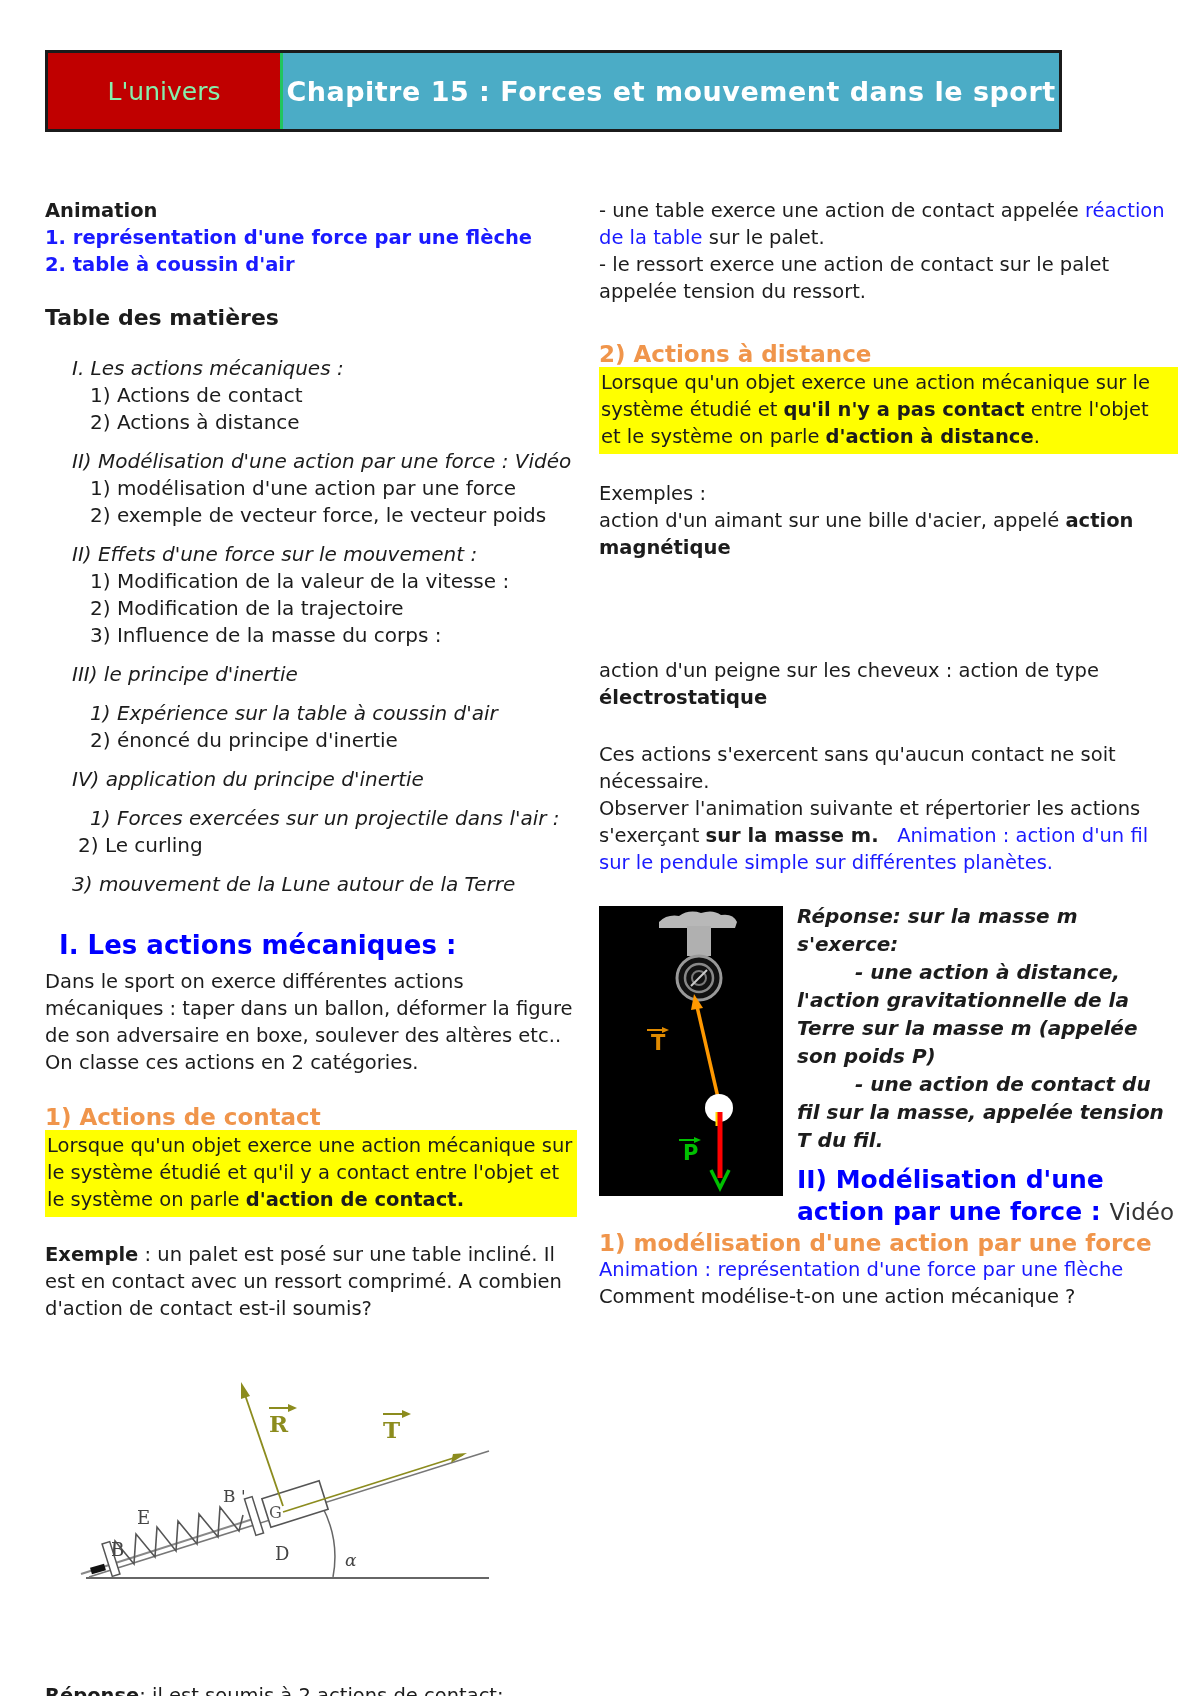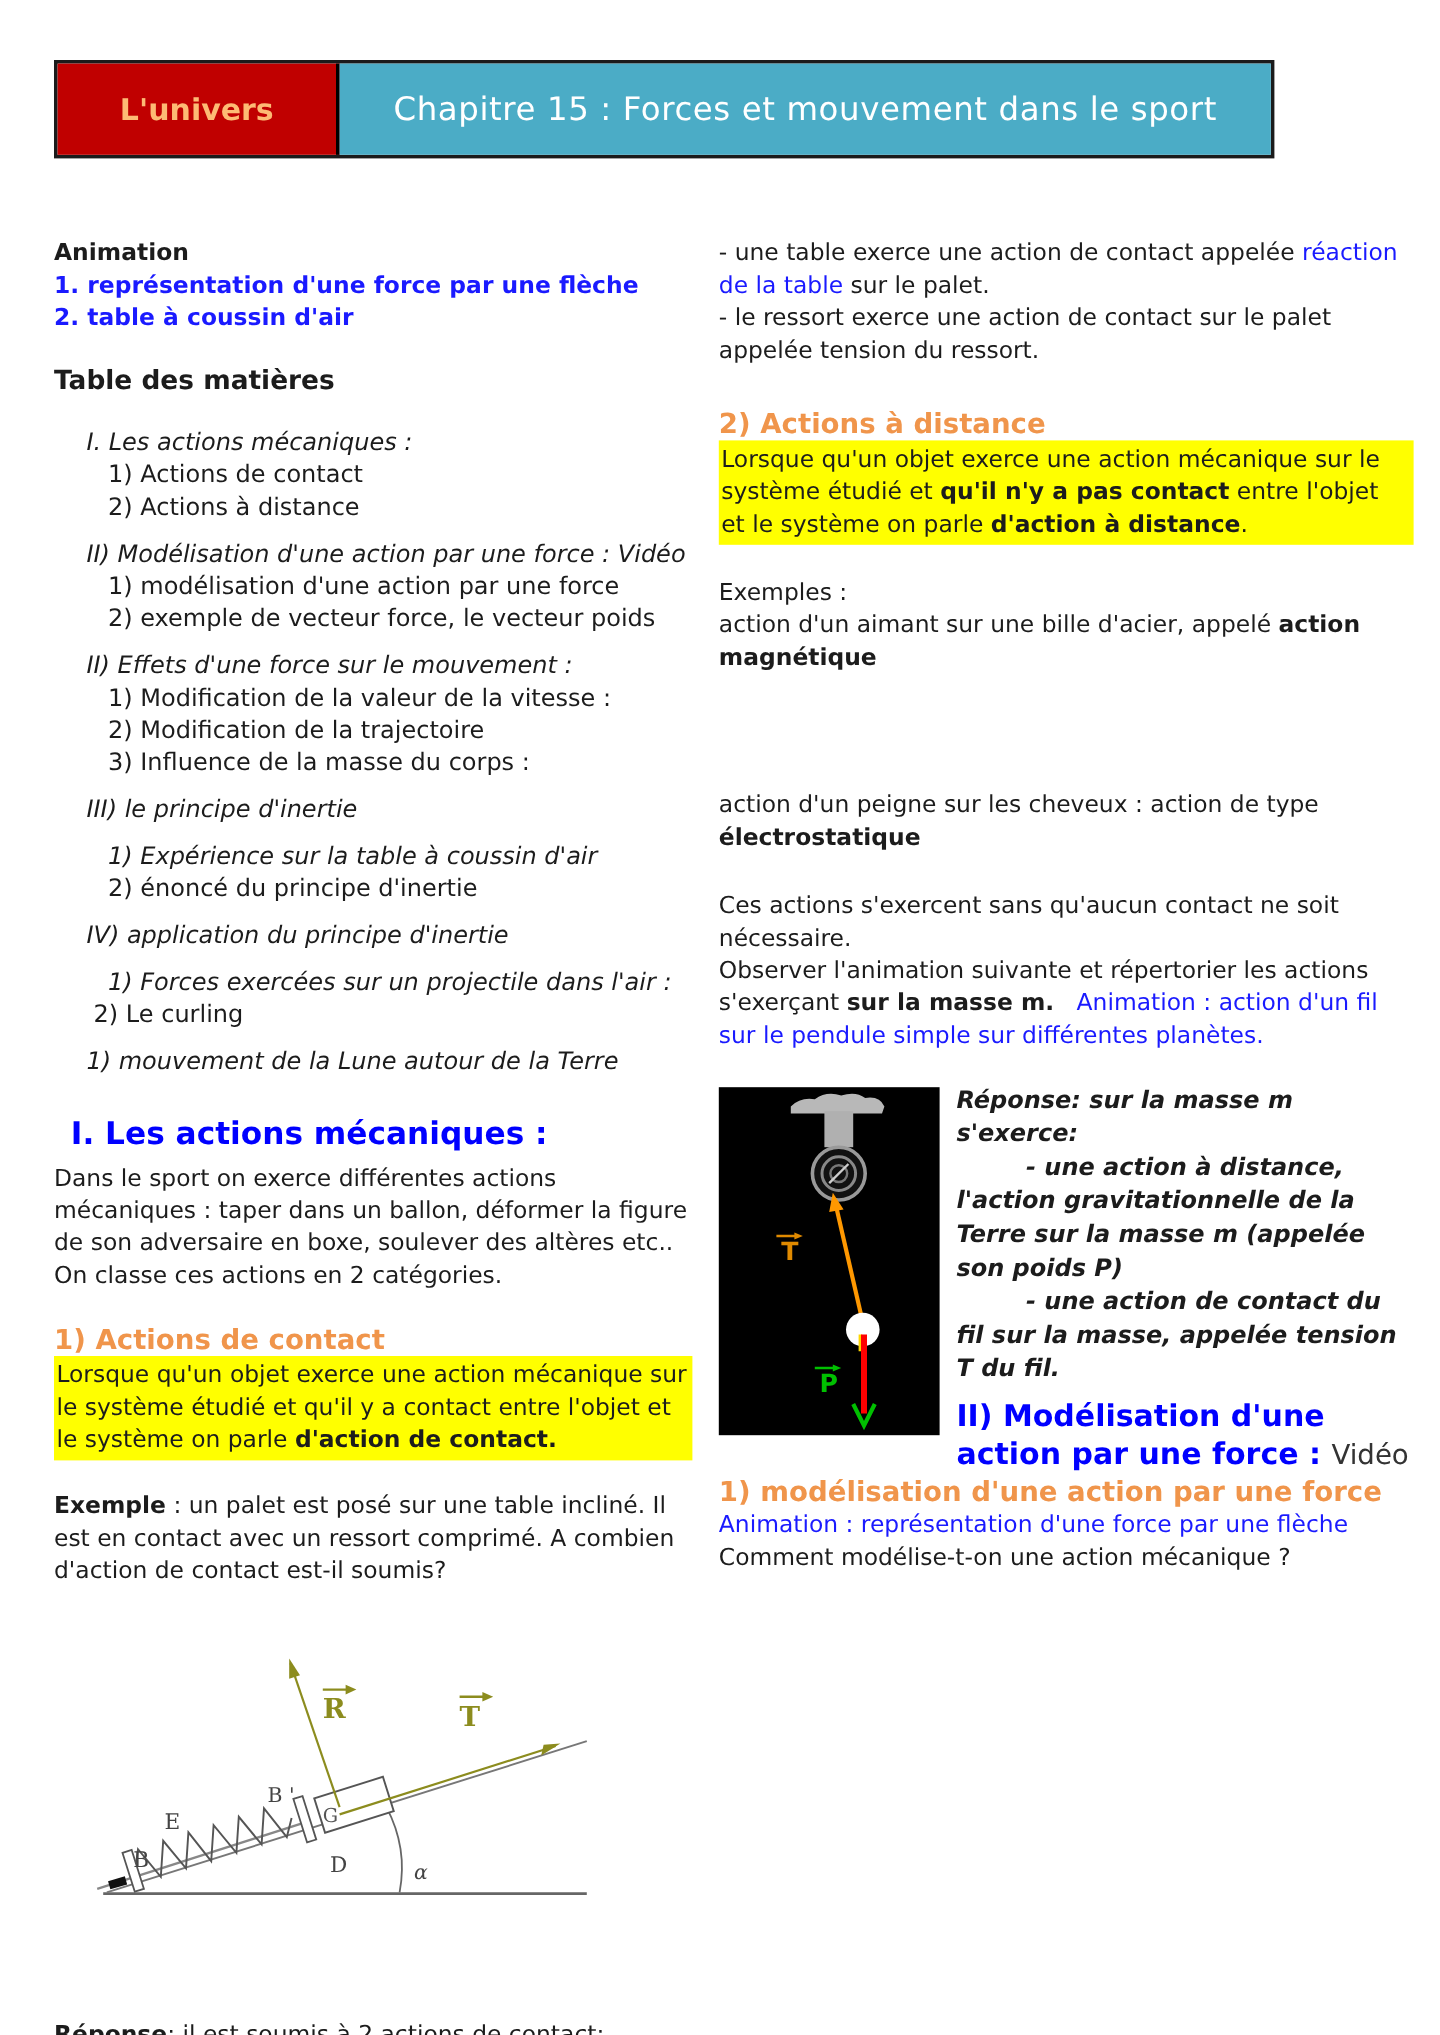--- a/index.html
+++ b/index.html
@@ -1,24 +1,24 @@
 <!DOCTYPE html>
 <html><head>
 <meta charset="utf-8">
 <style>
   html,body{margin:0;padding:0;background:#ffffff;}
   .page{position:relative;width:1200px;height:1696px;overflow:hidden;box-sizing:border-box;
         padding:50px 37px 0 45px;background:#fff;color:#1c1c1c;
         font-family:"DejaVu Sans",sans-serif;}
   
   .hdr{display:flex;width:1017px;height:82px;border:3px solid #1b1b1b;box-sizing:border-box;}
-  .hdr-left{width:232px;flex:none;background:#C00000;color:#fdba74;display:flex;align-items:center;
-            justify-content:center;font-weight:bold;font-size:25px;border-right:3px solid #000000;}
+  .hdr-left{width:232px;flex:none;background:#C00000;color:#86efac;display:flex;align-items:center;
+            justify-content:center;font-weight:normal;font-size:25px;border-right:3px solid #22c55e;}
   .hdr-right{flex:1;background:#4BACC6;color:#fff;display:flex;align-items:center;justify-content:center;
-             font-weight:normal;font-size:27px;letter-spacing:.5px;}
+             font-weight:bold;font-size:27px;letter-spacing:.5px;}
   
   .cols{display:flex;margin-top:65px;gap:22px;}
   .col-left{width:532px;flex:none;}
   .col-right{width:579px;flex:none;}
   p{margin:0;}
   .t{font-size:19.5px;line-height:27px;}
   .bold{font-weight:bold;}
   .link{color:#1A1AFF;}
   .blue-h{color:#0000FF;font-weight:bold;font-size:26px;margin:0;}
   .orange-h{color:#F0954B;font-weight:bold;font-size:23px;margin:0;}
@@ -73,21 +73,21 @@
         <div class="lvl1 it gap">II) Effets d'une force sur le mouvement :</div>
         <div class="ti">1) Modification de la valeur de la vitesse :</div>
         <div class="ti">2) Modification de la trajectoire</div>
         <div class="ti">3) Influence de la masse du corps :</div>
         <div class="lvl1 it gap">III) le principe d'inertie</div>
         <div class="ti it gap">1) Expérience sur la table à coussin d'air</div>
         <div class="ti">2) énoncé du principe d'inertie</div>
         <div class="lvl1 it gap">IV) application du principe d'inertie</div>
         <div class="ti it gap">1) Forces exercées sur un projectile dans l'air :</div>
         <div class="lvl1b">2) Le curling</div>
-        <div class="lvl1 it gap">1) mouvement de la Lune autour de la Terre</div>
+        <div class="lvl1 it gap">3) mouvement de la Lune autour de la Terre</div>
       </div>
 
       <h2 class="blue-h sec1">I. Les actions mécaniques :</h2>
       <p class="t">Dans le sport on exerce différentes actions mécaniques : taper dans un ballon, déformer la figure de son adversaire en boxe, soulever des altères etc.. On classe ces actions en 2 catégories.</p>
 
       <h3 class="orange-h mt28">1) Actions de contact</h3>
       <p class="t hl"><span>Lorsque qu'un objet exerce une action mécanique sur le système étudié et qu'il y a contact entre l'objet et le système on parle </span><strong>d'action de contact.</strong></p>
 
       <p class="t mt24"><strong>Exemple</strong><span> : un palet est posé sur une table incliné. Il est en contact avec un ressort comprimé. A combien d'action de contact est-il soumis?</span></p>
 

